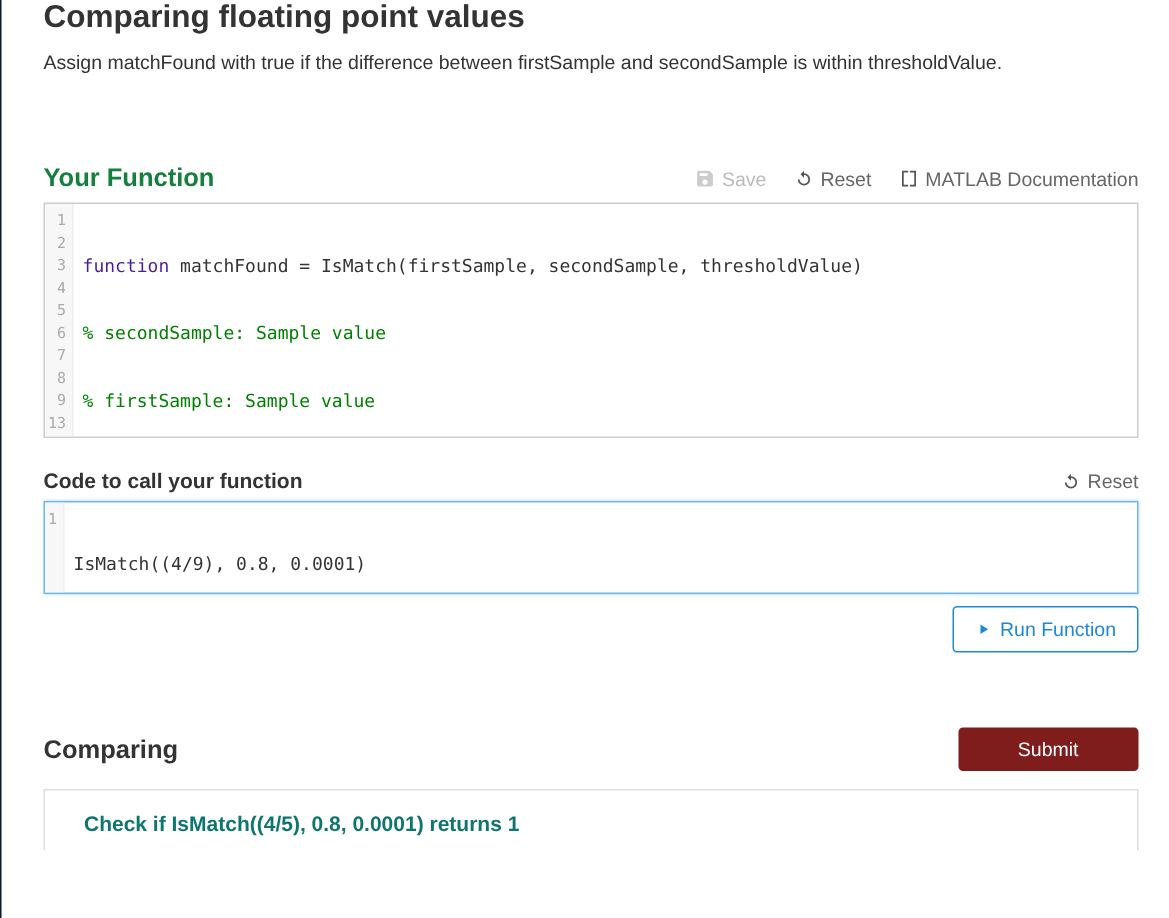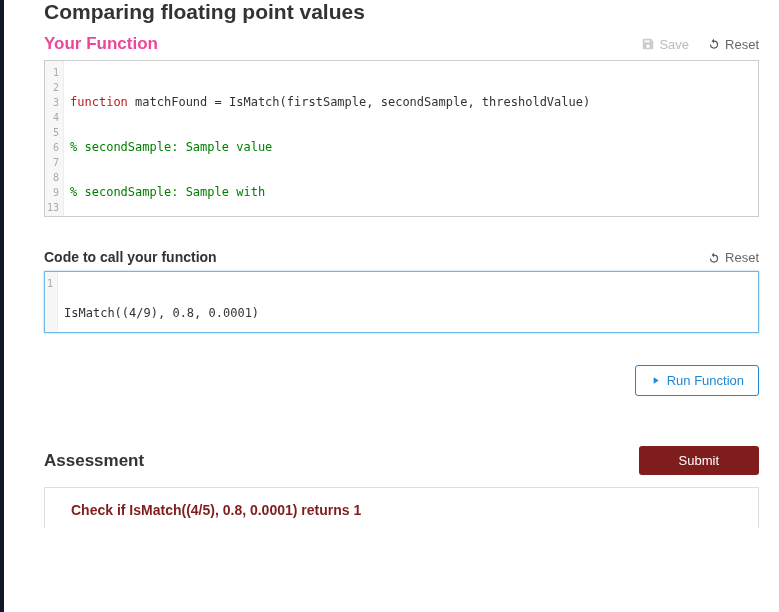--- a/index.html
+++ b/index.html
@@ -7,22 +7,22 @@
     padding: 0;
     font-family: Arial, Helvetica, sans-serif;
     background: #fff;
     color: #333;
     font-size: 14px;
   }
   .page {
     width: 779px;
     height: 612px;
     box-sizing: border-box;
-    border-left: 4px solid #0f172a;
-    padding-left: 40px;
+    border-left: 1px solid #0f172a;
+    padding-left: 28px;
     padding-right: 20px;
   }
   .title {
     font-size: 21px;
     font-weight: bold;
     color: #333;
     padding-top: 0;
     margin: 0 0 10px 0;
   }
   .problem-desc {
@@ -32,21 +32,21 @@
   }
   .section-header {
     display: flex;
     align-items: center;
     justify-content: space-between;
     margin-bottom: 6px;
   }
   .section-title {
     font-size: 17px;
     font-weight: bold;
-    color: #ec4899;
+    color: #15803d;
   }
   .toolbar {
     display: flex;
     gap: 18px;
     align-items: flex-end;
     font-size: 13px;
     color: #666;
   }
   .tool {
     display: flex;
@@ -73,38 +73,38 @@
     border-right: 1px solid #eee;
     flex: 0 0 auto;
   }
   .gutter div { height: 15px; }
   .code {
     padding: 4px 6px;
     flex: 1;
     white-space: pre;
   }
   .code div { height: 15px; }
-  .kw { color: #b91c1c; margin-top: 16px; }
+  .kw { color: #4c1d95; margin-top: 16px; }
   .cm { color: #008000; }
   .editor-main { height: 155px; overflow: hidden; }
   .editor-call { height: 60px; overflow: hidden; border: 1px solid #6fb8e6; box-shadow: 0 0 2px #8bc9ef; }
 
   .call-header {
     display: flex;
     justify-content: space-between;
     align-items: flex-end;
     margin-top: 20px;
     margin-bottom: 6px;
   }
-  .call-title { font-size: 14px; font-weight: bold; color: #333; margin-top: 12px; }
+  .call-title { font-size: 14px; font-weight: bold; color: #333; }
 
   .run-row {
     display: flex;
     justify-content: flex-end;
-    margin-top: 32px;
+    margin-top: 8px;
     margin-bottom: 50px;
   }
   .run-btn {
     border: 1px solid #1e87d6;
     color: #1e87d6;
     background: #fff;
     padding: 7px 14px;
     border-radius: 3px;
     font-size: 13px;
     display: flex;
@@ -127,70 +127,79 @@
     border-radius: 3px;
     font-size: 13px;
     cursor: pointer;
   }
   .assess-item {
     border: 1px solid #ddd;
     border-bottom: none;
     padding: 14px 26px 10px;
     font-size: 14px;
     font-weight: bold;
-    color: #7f1d1d;
+    color: #0f766e;
   }
   svg { display: block; }
 </style>
 </head>
 <body>
 
 <div class="page">
 
   <h1 class="title">Comparing floating point values</h1>
+  <div class="problem-desc">Assign matchFound with true if the difference between firstSample and secondSample is within thresholdValue.</div>
 
   <div class="section-header">
     <div class="section-title">Your Function</div>
     <div class="toolbar">
       <div class="tool disabled">
         <span>
           <svg width="14" height="14" viewBox="0 0 24 24">
               <path fill="#ccc" d="M17 3H5a2 2 0 0 0-2 2v14a2 2 0 0 0 2 2h14a2 2 0 0 0 2-2V7l-4-4zM12 19a3 3 0 1 1 0-6 3 3 0 0 1 0 6zm3-10H6V6h9v3z"></path>
             </svg>
         </span>
         <span>Save</span>
       </div>
       <div class="tool">
         <span>
           <svg width="14" height="14" viewBox="0 0 24 24">
               <path fill="#555" d="M12 6V3L8 7l4 4V8a5 5 0 1 1-5 5H5a7 7 0 1 0 7-7z"></path>
             </svg>
         </span>
         <span>Reset</span>
+      </div>
+      <div class="tool">
+        <span>
+          <svg width="14" height="14" viewBox="0 0 24 24">
+              <path fill="#555" d="M4 3h7v2H6v14h5v2H4V3zm9 0h7v18h-7v-2h5V5h-5V3z"></path>
+            </svg>
+        </span>
+        <span>MATLAB Documentation</span>
       </div>
     </div>
   </div>
 
   <div class="editor editor-main">
     <div class="gutter">
       <div>1</div>
       <div>2</div>
       <div>3</div>
       <div>4</div>
       <div>5</div>
       <div>6</div>
       <div>7</div>
       <div>8</div>
       <div>9</div>
       <div>13</div>
     </div>
     <div class="code">
       <div><span class="kw">function</span><span> matchFound = IsMatch(firstSample, secondSample, thresholdValue)</span></div>
       <div class="cm">% secondSample: Sample value</div>
-      <div class="cm">% secondSample: Sample with</div>
+      <div class="cm">% firstSample: Sample value</div>
       
       
       
       
       
       
       
     </div>
   </div>
 
@@ -222,19 +231,19 @@
       <span>
         <svg width="11" height="11" viewBox="0 0 24 24">
             <path fill="#1e87d6" d="M8 5v14l11-7z"></path>
           </svg>
       </span>
       <span>Run Function</span>
     </button>
   </div>
 
   <div class="assess-row">
-    <div class="assess-title">Assessment</div>
+    <div class="assess-title">Comparing</div>
     <button class="submit-btn">Submit</button>
   </div>
 
   <div class="assess-item">Check if IsMatch((4/5), 0.8, 0.0001) returns 1</div>
 
 </div>
 
 </body></html>

